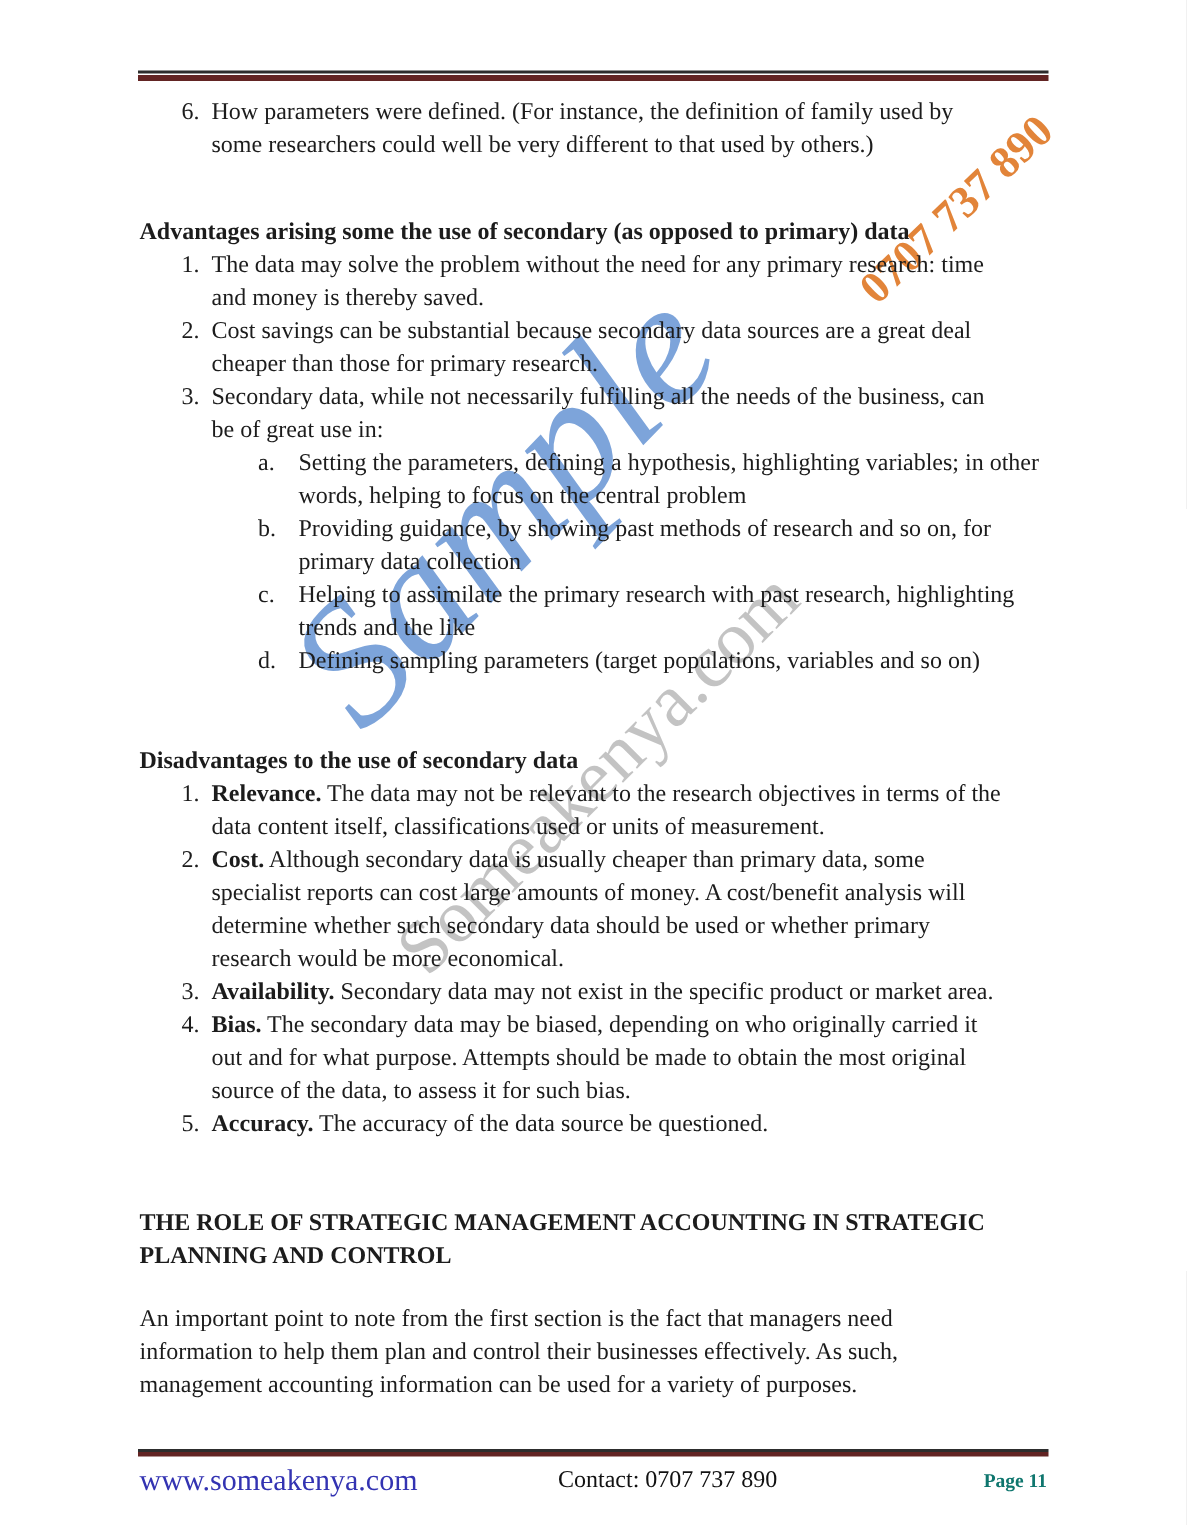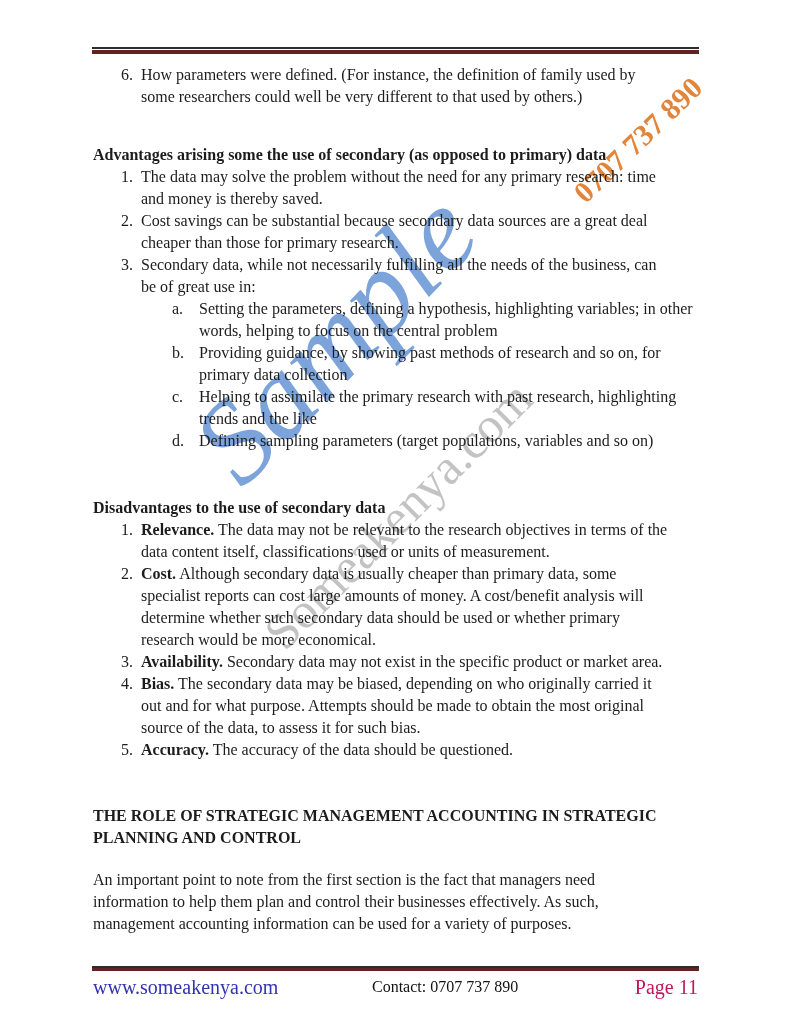--- a/index.html
+++ b/index.html
@@ -56,21 +56,21 @@
   .footer-rule .rule-thick { height:3px; background:#622423; margin-top:0; }
   .footer-site {
     position:absolute; top:976px; left:93px; z-index:2;
     color:#3333b2; font-size:20px; text-decoration:none; cursor:pointer;
   }
   .footer-contact {
     position:absolute; top:976px; left:372px; z-index:2;
     font-weight:normal; font-size:16px; color:#111;
   }
   .footer-page {
-    position:absolute; top:976px; right:93px; z-index:2; font-size:20px; color:#be185d;
+    position:absolute; top:976px; right:93px; z-index:2; font-size:13px; color:#0f766e;font-weight:bold;
   }
 </style>
 </head>
 <body>
 
 <div class="page">
 
   <div class="wm wm-sample">Sample</div>
   <div class="wm wm-site">Someakenya.com</div>
   <div class="wm wm-phone">0707 737 890</div>
@@ -145,21 +145,21 @@
       <span class="txt"><span class="lead">Availability.</span><span> Secondary data may not exist in the specific product or market area.</span></span>
     </div>
     <div class="li1">
       <span class="marker">4.</span>
       <span class="txt"><span class="lead">Bias.</span><span> The secondary data may be biased, depending on who originally carried it
 out and for what purpose. Attempts should be made to obtain the most original
 source of the data, to assess it for such bias.</span></span>
     </div>
     <div class="li1">
       <span class="marker">5.</span>
-      <span class="txt"><span class="lead">Accuracy.</span><span> The accuracy of the data should be questioned.</span></span>
+      <span class="txt"><span class="lead">Accuracy.</span><span> The accuracy of the data source be questioned.</span></span>
     </div>
 
     <div class="role-heading">THE ROLE OF STRATEGIC MANAGEMENT ACCOUNTING IN STRATEGIC
 PLANNING AND CONTROL</div>
     <div class="para">An important point to note from the first section is the fact that managers need
 information to help them plan and control their businesses effectively. As such,
 management accounting information can be used for a variety of purposes.</div>
 
   </div>
 

